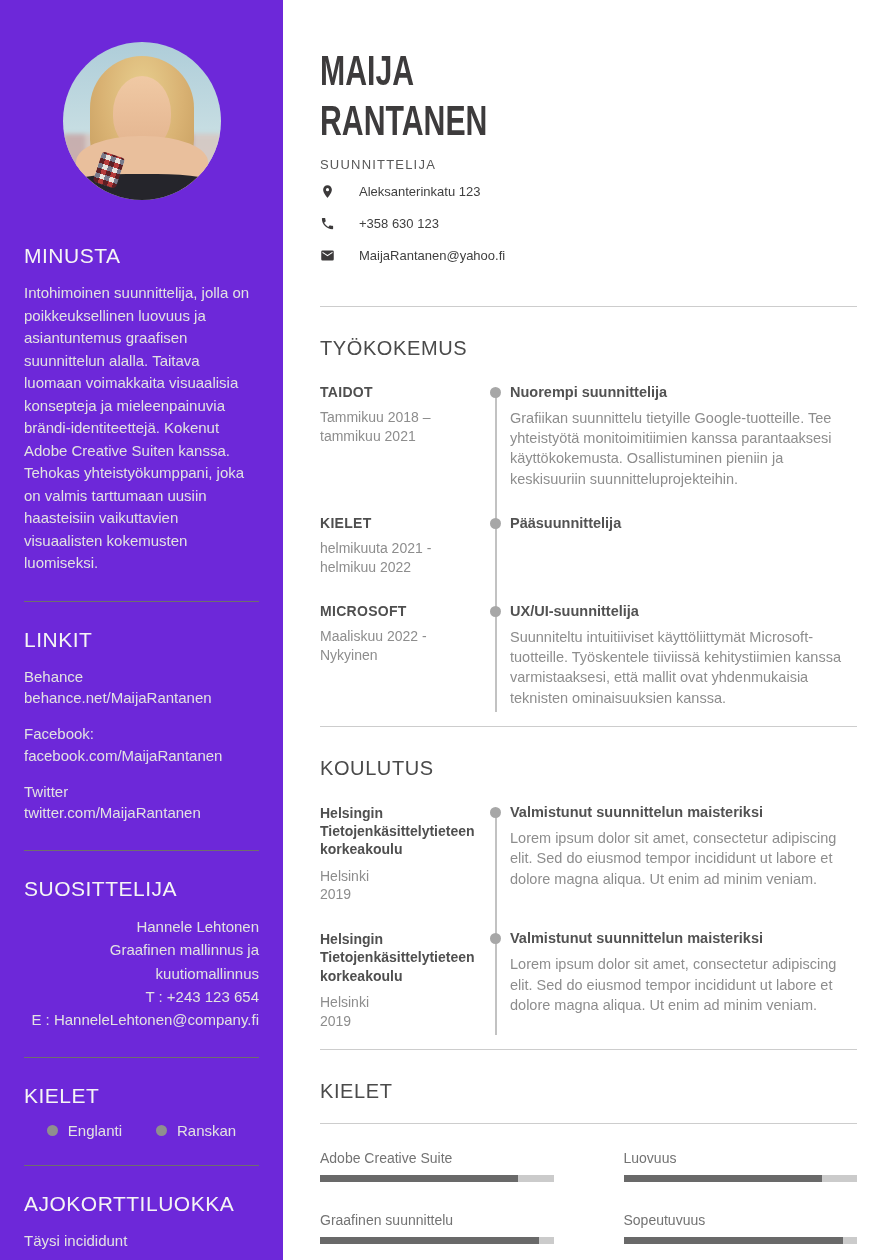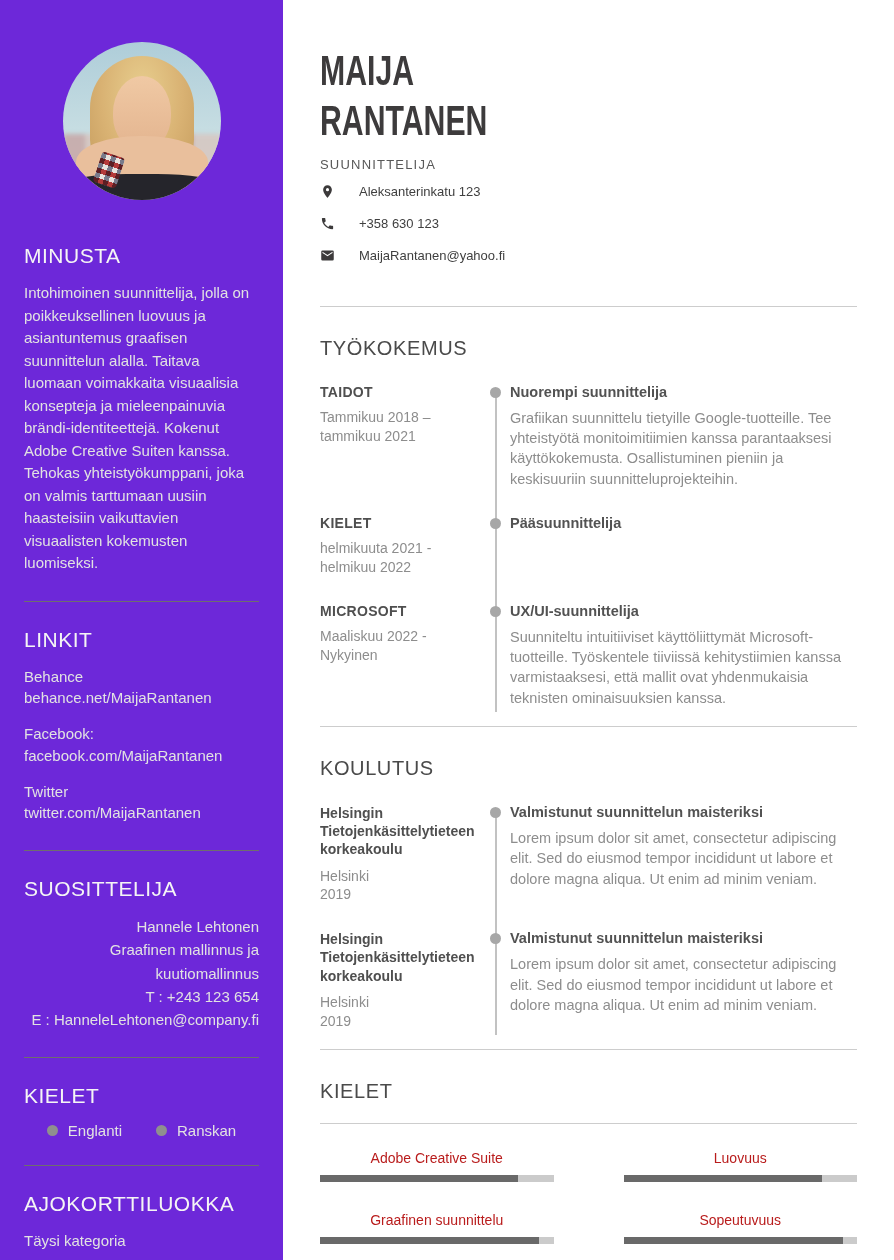--- a/index.html
+++ b/index.html
@@ -59,21 +59,21 @@
   .t-left { grid-column:1; grid-row:1; }
   .t-right { grid-column:3; grid-row:1; }
   .t-company { font-size:14px; font-weight:700; color:#4f4f4f; letter-spacing:.3px; margin-bottom:8px; }
   .t-dates { font-size:14px; color:#8d8d8d; line-height:1.35; }
   .t-school { font-size:14px; font-weight:700; color:#4f4f4f; line-height:1.3; margin-bottom:8px; max-width:150px; }
   .t-role { font-size:14.5px; font-weight:700; color:#525252; margin-bottom:8px; }
   .t-desc { font-size:14.5px; color:#8d8d8d; line-height:1.4; }
 
   .section-block { margin-top:30px; }
   .skills-grid { display:grid; grid-template-columns:1fr 1fr; column-gap:70px; row-gap:30px; margin-top:26px; margin-bottom:24px; }
-  .skill-label { font-size:14px; font-weight:500; color:#b91c1c; margin-bottom:9px;text-align:center; }
+  .skill-label { font-size:14px; font-weight:500; color:#737373; margin-bottom:9px; }
   .skill-track { width:100%; height:7px; background:#cbcbcb; }
   .skill-fill { height:7px; background:#696969; }
 </style>
 </head>
 <body>
 
 <div class="page">
 
   <aside class="sidebar">
 
@@ -132,21 +132,21 @@
           <span class="dot"></span>
           <span>Ranskan</span>
         </div>
       </div>
     </section>
 
     <hr class="side-divider">
 
     <section>
       <h2 class="side-heading">AJOKORTTILUOKKA</h2>
-      <div class="side-text">Täysi kategoria</div>
+      <div class="side-text">Täysi incididunt</div>
     </section>
 
   </aside>
 
   <main class="main">
 
     <div class="header-row">
       <div class="name-block">
         <div class="name">MAIJA</div>
         <div class="name">RANTANEN</div>

